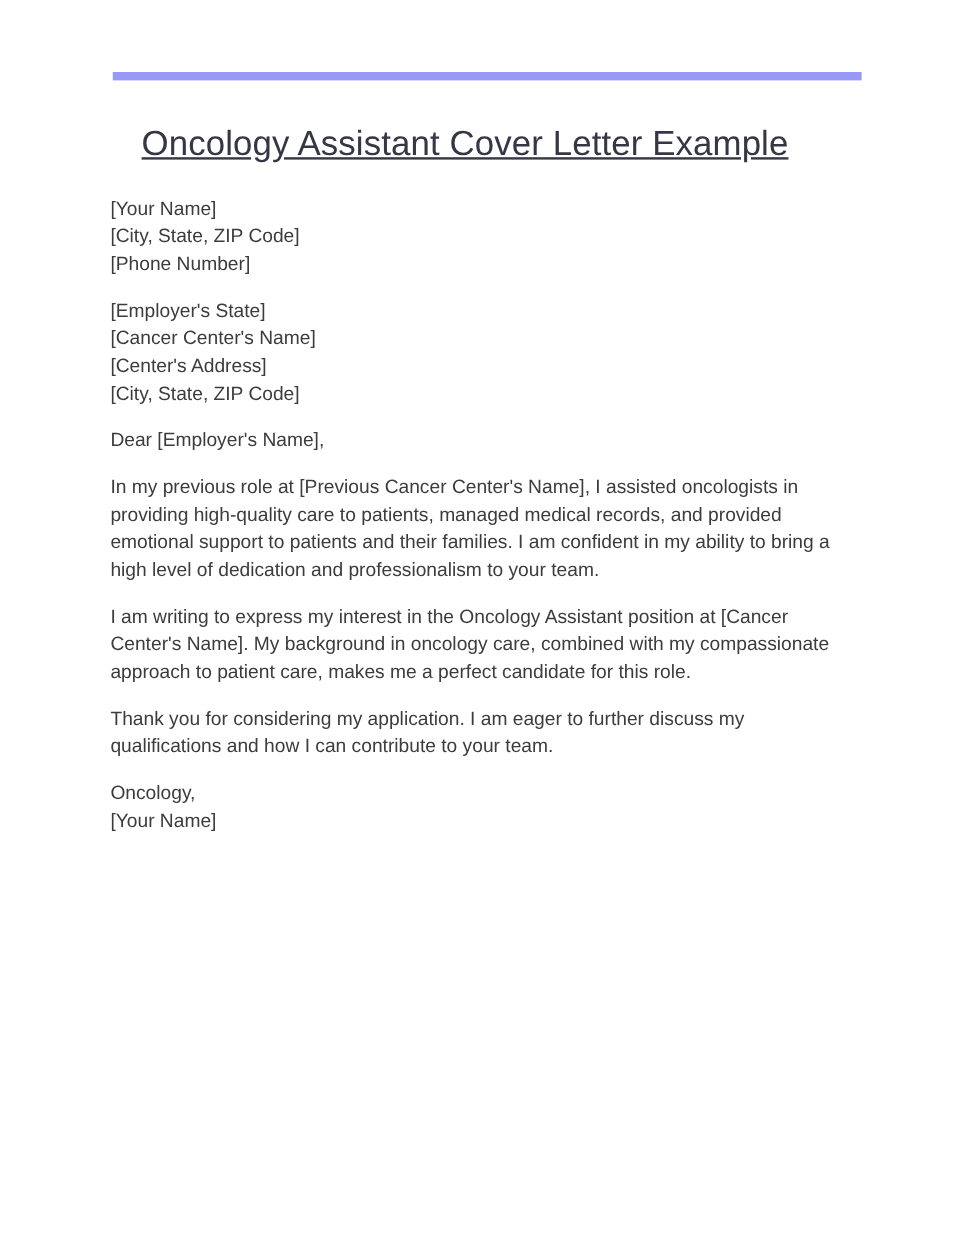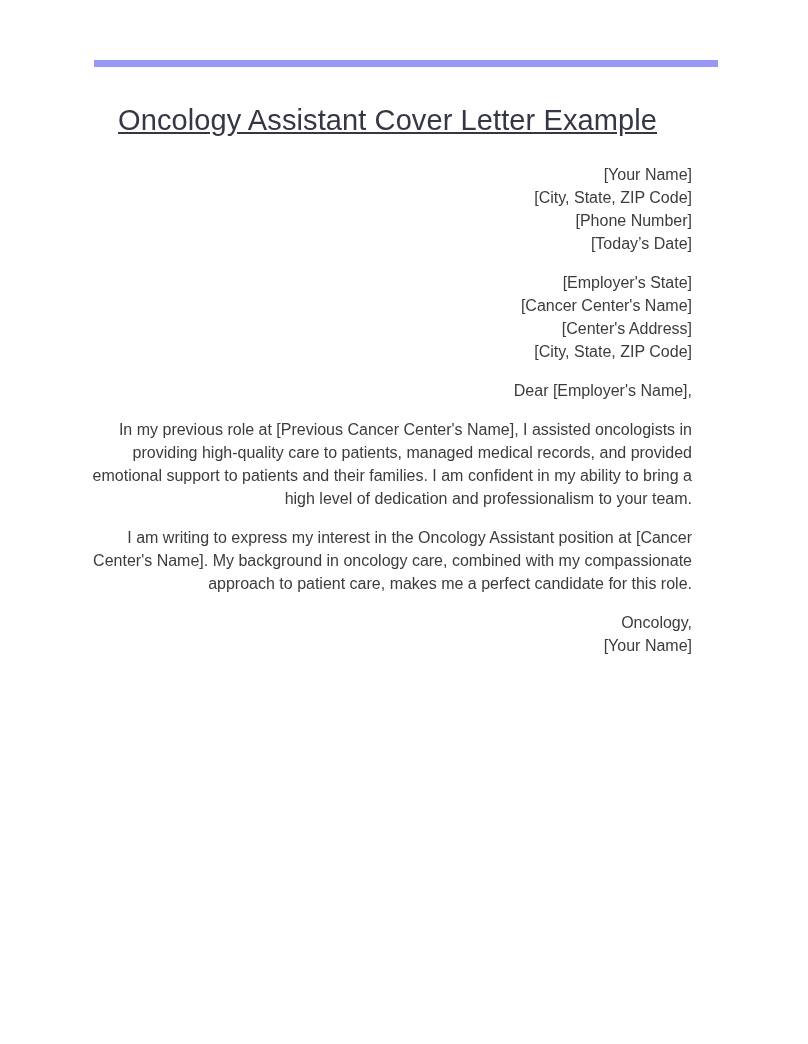--- a/index.html
+++ b/index.html
@@ -36,21 +36,20 @@
       text-decoration: underline;
     }
     .letter {
       position: absolute;
       left: 92px;
       top: 163px;
       width: 600px;
       font-size: 16px;
       line-height: 23px;
       color: #3c3c3c;
-      text-align: right;
     }
     .block {
       margin: 0 0 16px 0;
     }
     .line {
       display: block;
     }
     .para {
       margin: 0 0 16px 0;
     }
@@ -60,32 +59,32 @@
 
 <div class="accent-bar"></div>
 
 <h1 class="title">Oncology Assistant Cover Letter Example</h1>
 
 <div class="letter">
   <div class="block">
     <span class="line">[Your Name]</span>
     <span class="line">[City, State, ZIP Code]</span>
     <span class="line">[Phone Number]</span>
-    <span class="line">[Today’s Date]</span>
   </div>
 
   <div class="block">
     <span class="line">[Employer's State]</span>
     <span class="line">[Cancer Center's Name]</span>
     <span class="line">[Center's Address]</span>
     <span class="line">[City, State, ZIP Code]</span>
   </div>
 
   <p class="para">Dear [Employer's Name],</p>
 
   <p class="para">In my previous role at [Previous Cancer Center's Name], I assisted oncologists in providing high-quality care to patients, managed medical records, and provided emotional support to patients and their families. I am confident in my ability to bring a high level of dedication and professionalism to your team.</p>
   <p class="para">I am writing to express my interest in the Oncology Assistant position at [Cancer Center's Name]. My background in oncology care, combined with my compassionate approach to patient care, makes me a perfect candidate for this role.</p>
+  <p class="para">Thank you for considering my application. I am eager to further discuss my qualifications and how I can contribute to your team.</p>
 
   <div class="block">
     <span class="line">Oncology,</span>
     <span class="line">[Your Name]</span>
   </div>
 </div>
 
 </body></html>

